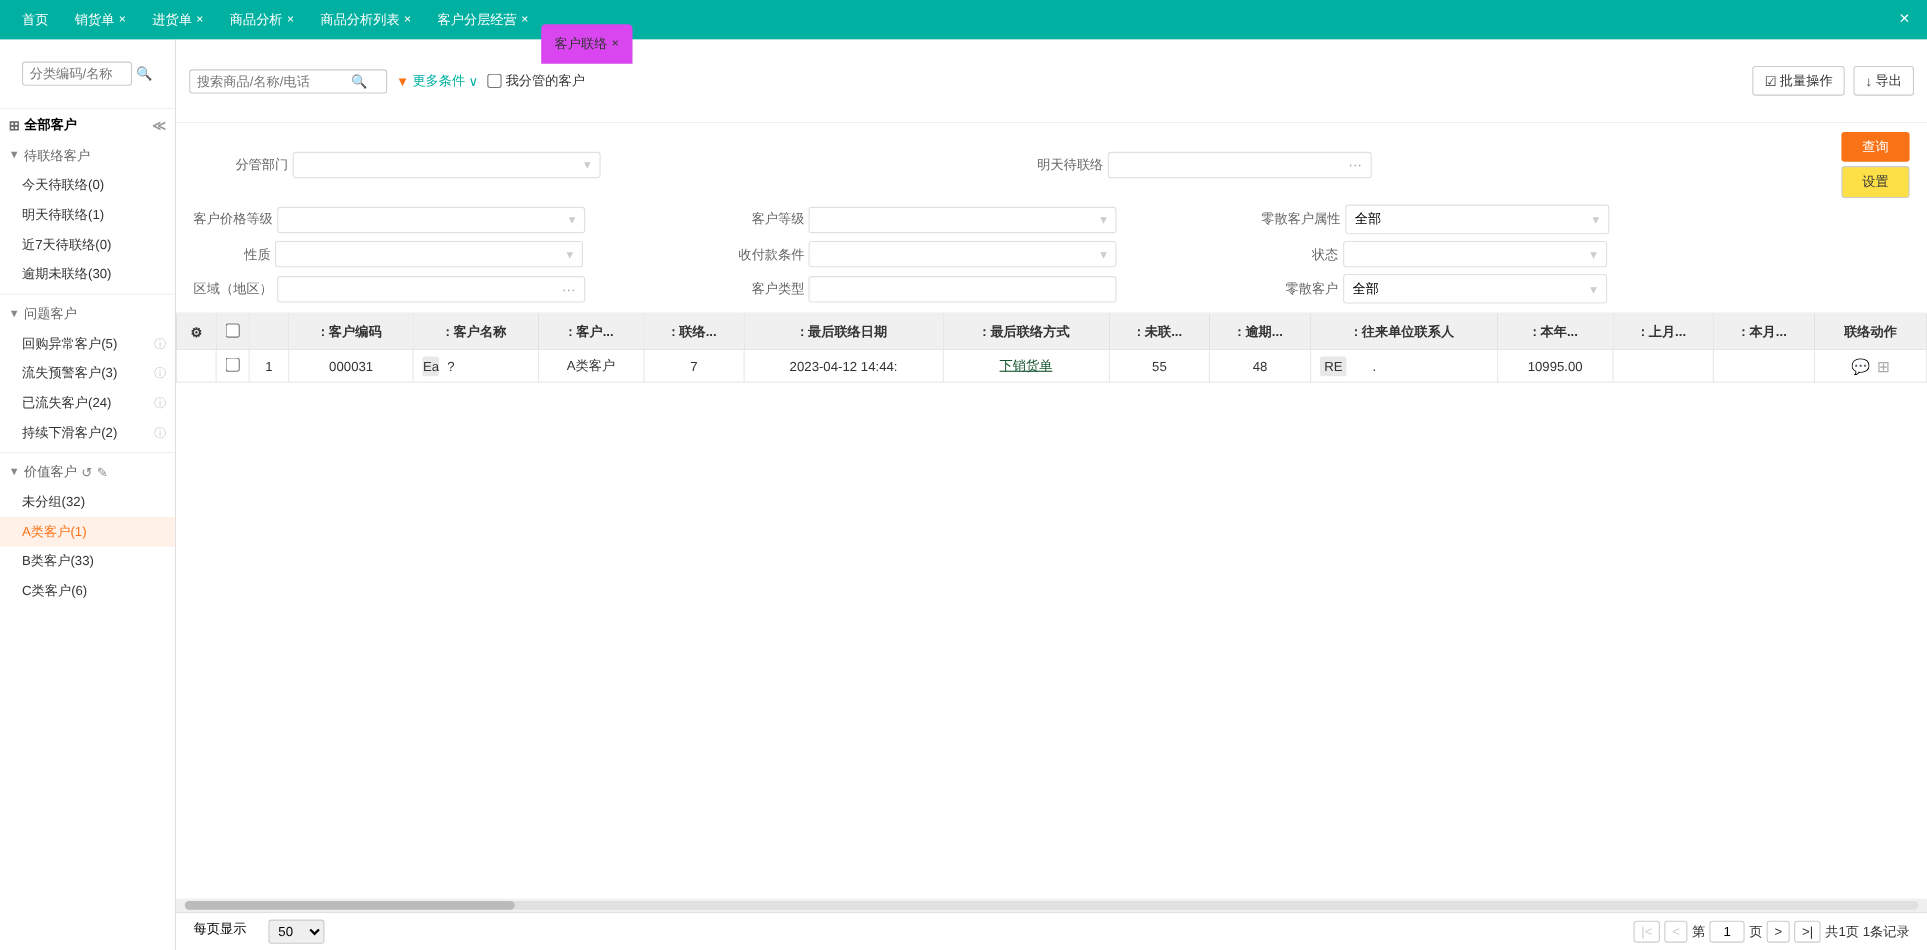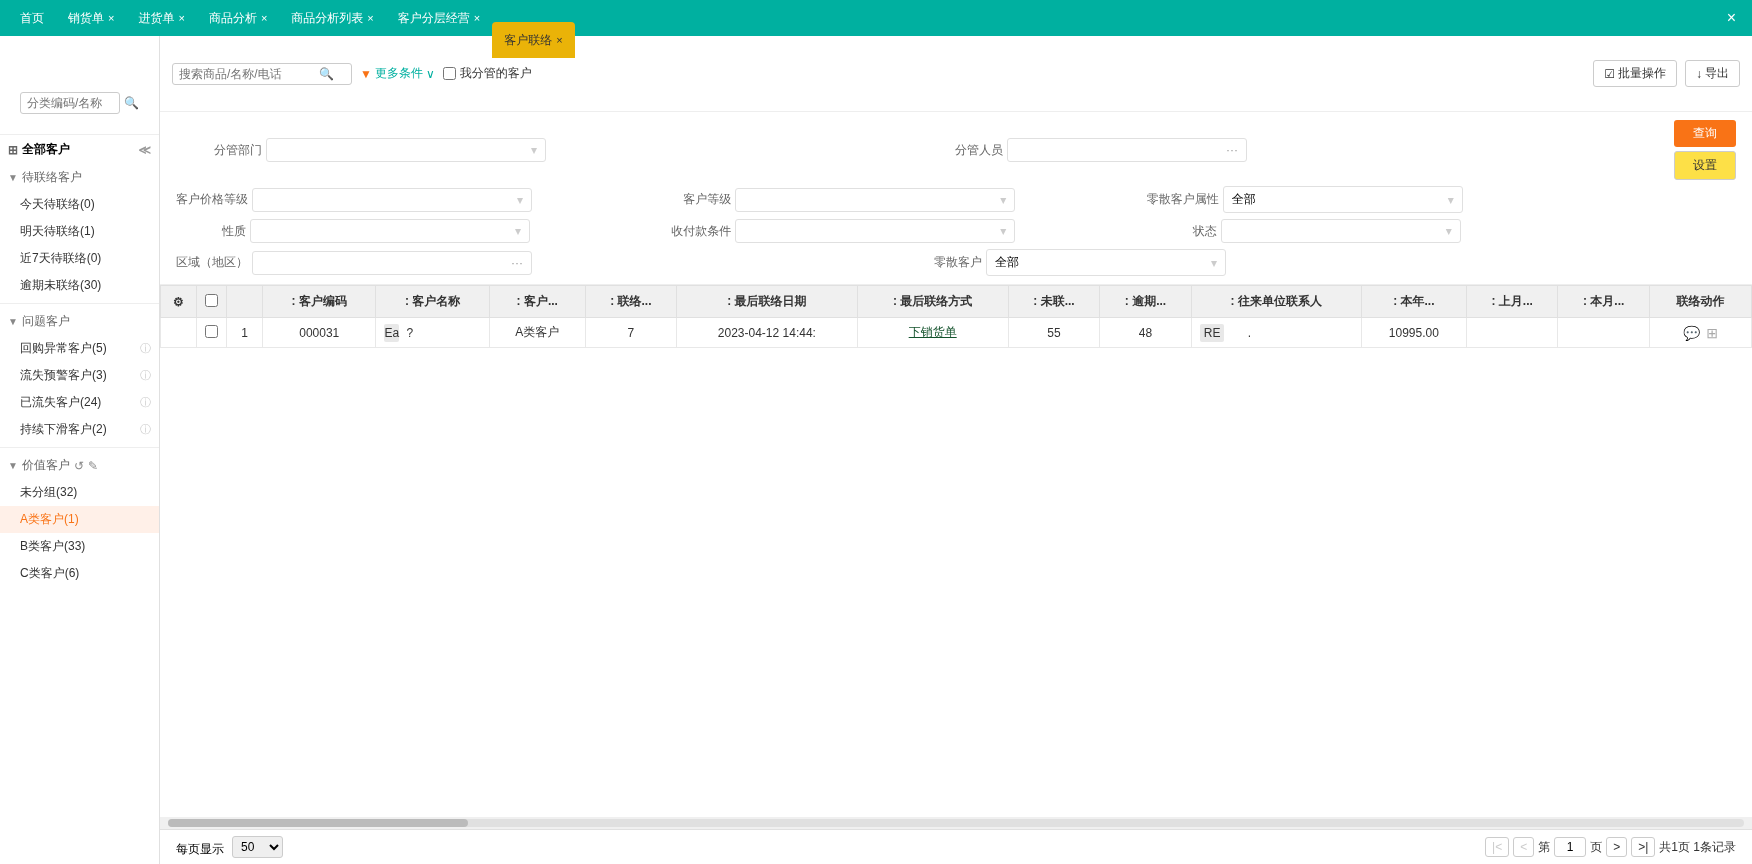--- a/index.html
+++ b/index.html
@@ -11,21 +11,21 @@
       background: #00b0a0;
       height: 36px; padding: 0 8px;
       color: white;
     }
     .top-nav .nav-item {
       padding: 0 12px; height: 36px; display: flex; align-items: center;
       cursor: pointer; white-space: nowrap; color: white; font-size: 13px;
       position: relative;
     }
     .top-nav .nav-item.active {
-      background: #eab308; color: #333; border-radius: 4px 4px 0 0; margin-top: 44px;
+      background: #d946ef; color: #333; border-radius: 4px 4px 0 0; margin-top: 44px;
     }
     .nav-close {
       margin-left: 4px; cursor: pointer; font-size: 11px; color: inherit;
     }
     .top-nav-right {
       margin-left: auto; display: flex; align-items: center;
     }
     .close-btn {
       color: white; font-size: 16px; cursor: pointer; padding: 0 8px;
     }
@@ -40,21 +40,20 @@
       width: 160px; min-width: 160px;
       background: white;
       border-right: 1px solid #e0e0e0;
       overflow-y: auto;
       display: flex; flex-direction: column;
     }
     .sidebar-search {
       padding: 20px;
       display: flex; align-items: center;
       border-bottom: 1px solid #eee;
-      margin-top: 36px;
     }
     .sidebar-search input {
       border: 1px solid #ccc; border-radius: 3px;
       padding: 3px 6px; width: 100%; font-size: 12px; color: #999;
       outline: none;
     }
     .sidebar-search .search-icon { color: #00b0a0; margin-left: 4px; cursor: pointer; }
 
     .sidebar-header {
       display: flex; align-items: center; justify-content: space-between;
@@ -172,21 +171,21 @@
     }
     .link-text { color: #14532d; cursor: pointer; text-decoration: underline; }
     .action-icons { display: flex; align-items: center; justify-content: center; gap: 6px; }
     .action-icon { color: #aaa; cursor: pointer; font-size: 14px; }
 
     
     .table-footer {
       background: white; border-top: 1px solid #e0e0e0;
       padding: 6px 16px; display: flex; align-items: center; justify-content: space-between;
     }
-    .footer-left { display: flex; align-items: flex-end; gap: 8px; }
+    .footer-left { display: flex; align-items: flex-start; gap: 20px; }
     .footer-right { display: flex; align-items: center; gap: 4px; color: #333; }
     .page-select {
       border: 1px solid #ccc; border-radius: 3px; padding: 2px 4px;
       font-size: 12px;
     }
     .page-btn {
       border: 1px solid #ccc; border-radius: 3px; padding: 2px 6px;
       cursor: pointer; background: white; color: #333;
     }
     .page-btn:disabled { color: #ccc; cursor: not-allowed; }
@@ -367,21 +366,21 @@
         <div style="width:16px"></div>
         <div class="filter-field">
           <span class="filter-label">分管部门</span>
           <div class="filter-input" style="flex:1;max-width:280px;">
             <span class="filter-inline-text"></span>
             <span class="arrow">▾</span>
           </div>
         </div>
         <div style="width:16px"></div>
         <div class="filter-field">
-          <span class="filter-label">分管人员</span>
+          <span class="filter-label">明天待联络</span>
           <div class="filter-input" style="flex:1;max-width:240px;">
             <span></span>
             <span class="filter-dots">···</span>
           </div>
         </div>
         <div class="filter-actions">
           <button class="btn-query">查询</button>
           <button class="btn-settings">设置</button>
         </div>
       </div>
@@ -442,20 +441,24 @@
 
       <div class="filter-row" style="margin-bottom:0">
         <div class="filter-field">
           <span class="filter-label">区域（地区）</span>
           <div class="filter-input" style="flex:1;max-width:280px;">
             <span></span>
             <span class="filter-dots">···</span>
           </div>
         </div>
         <div style="width:16px"></div>
+        <div class="filter-field">
+          <span class="filter-label">客户类型</span>
+          <input class="filter-input-text" type="text" style="flex: 1 1 0%; max-width: 280px;">
+        </div>
         <div style="width:16px"></div>
         <div class="filter-field">
           <span class="filter-label">零散客户</span>
           <div class="filter-input" style="flex:1;max-width:240px;">
             <span>全部</span>
             <span class="arrow">▾</span>
           </div>
         </div>
         <div style="width:120px"></div>
       </div>

